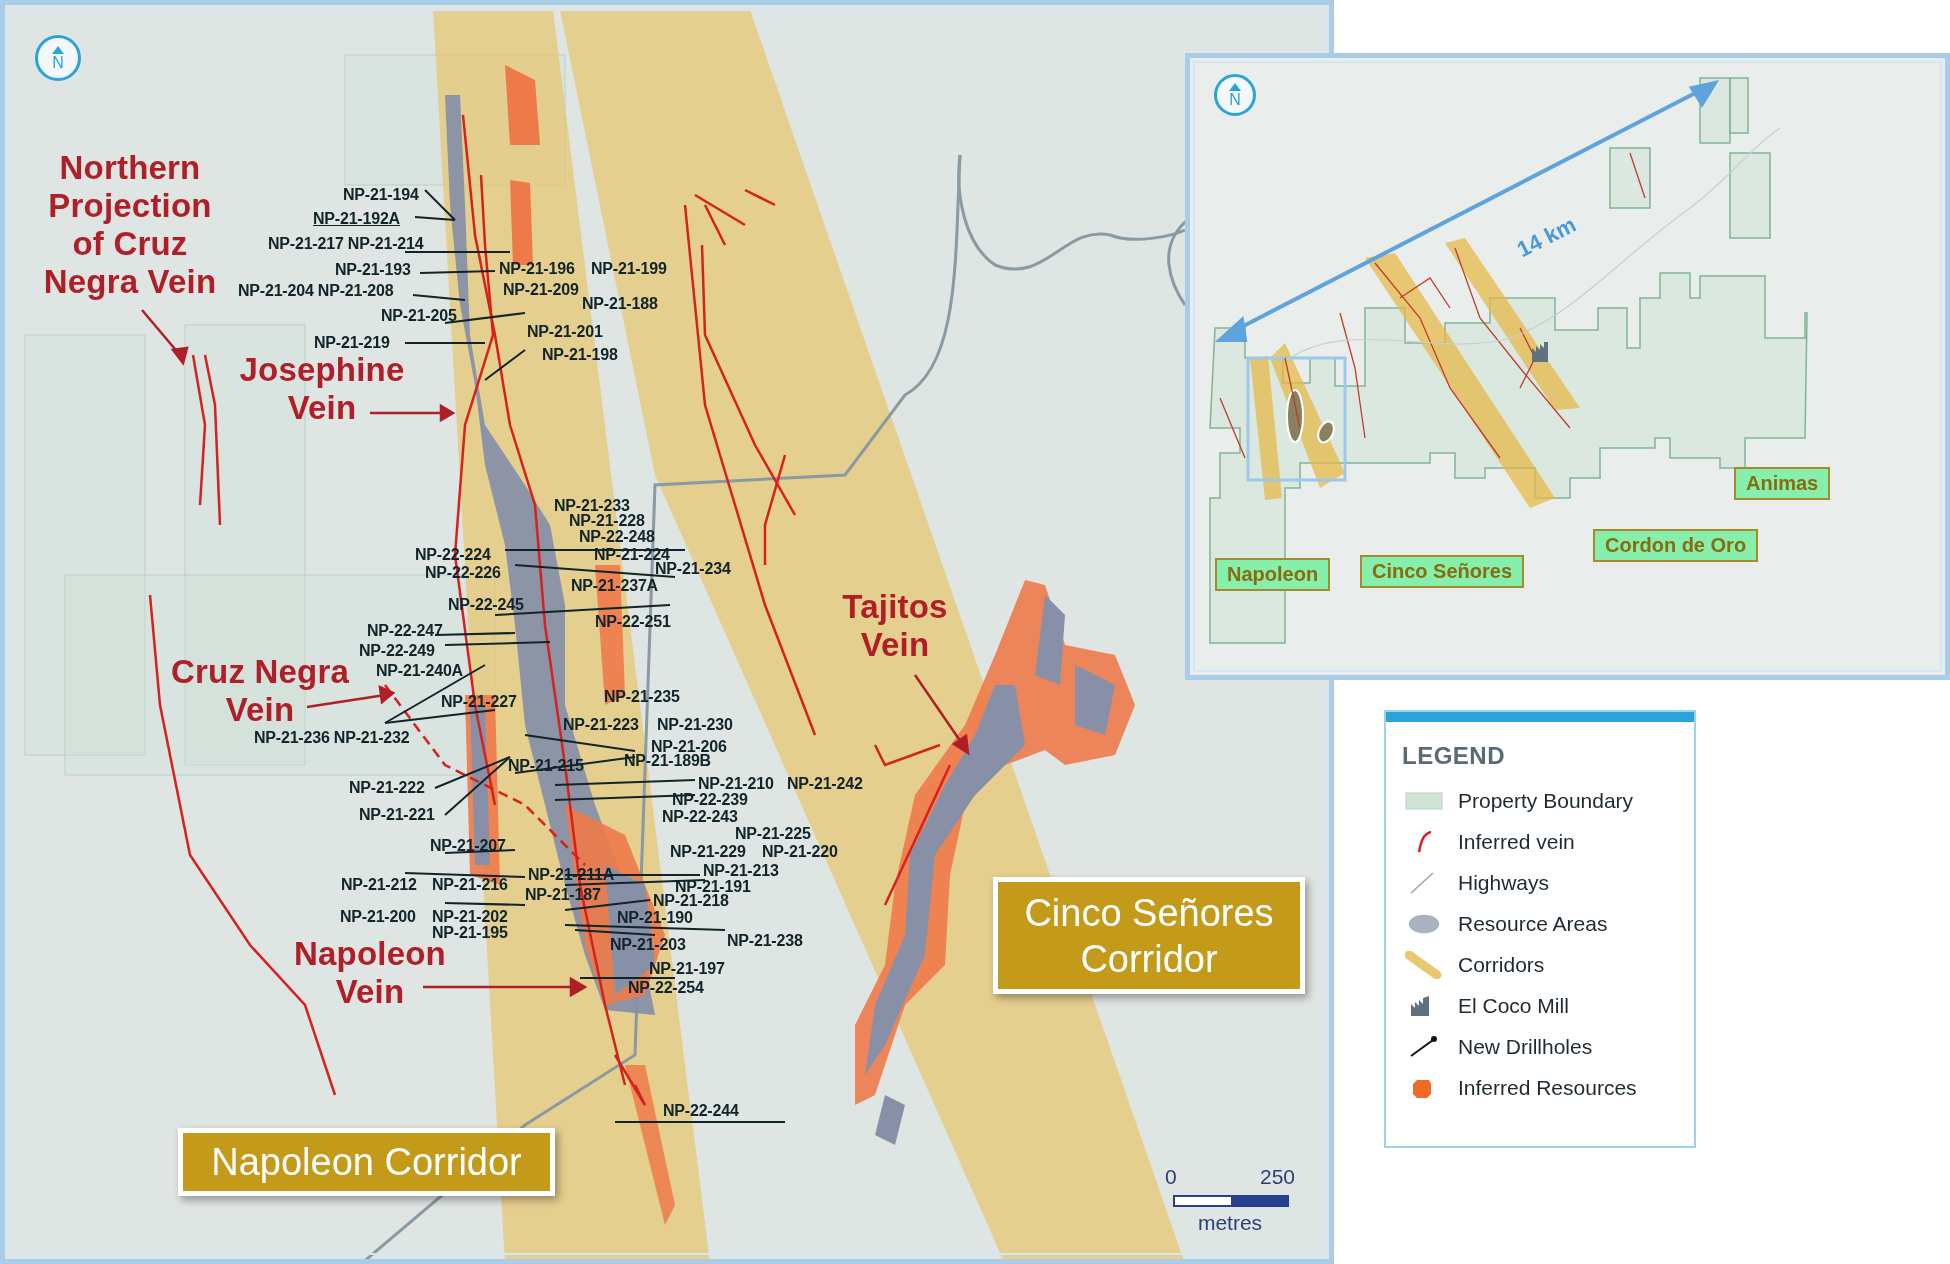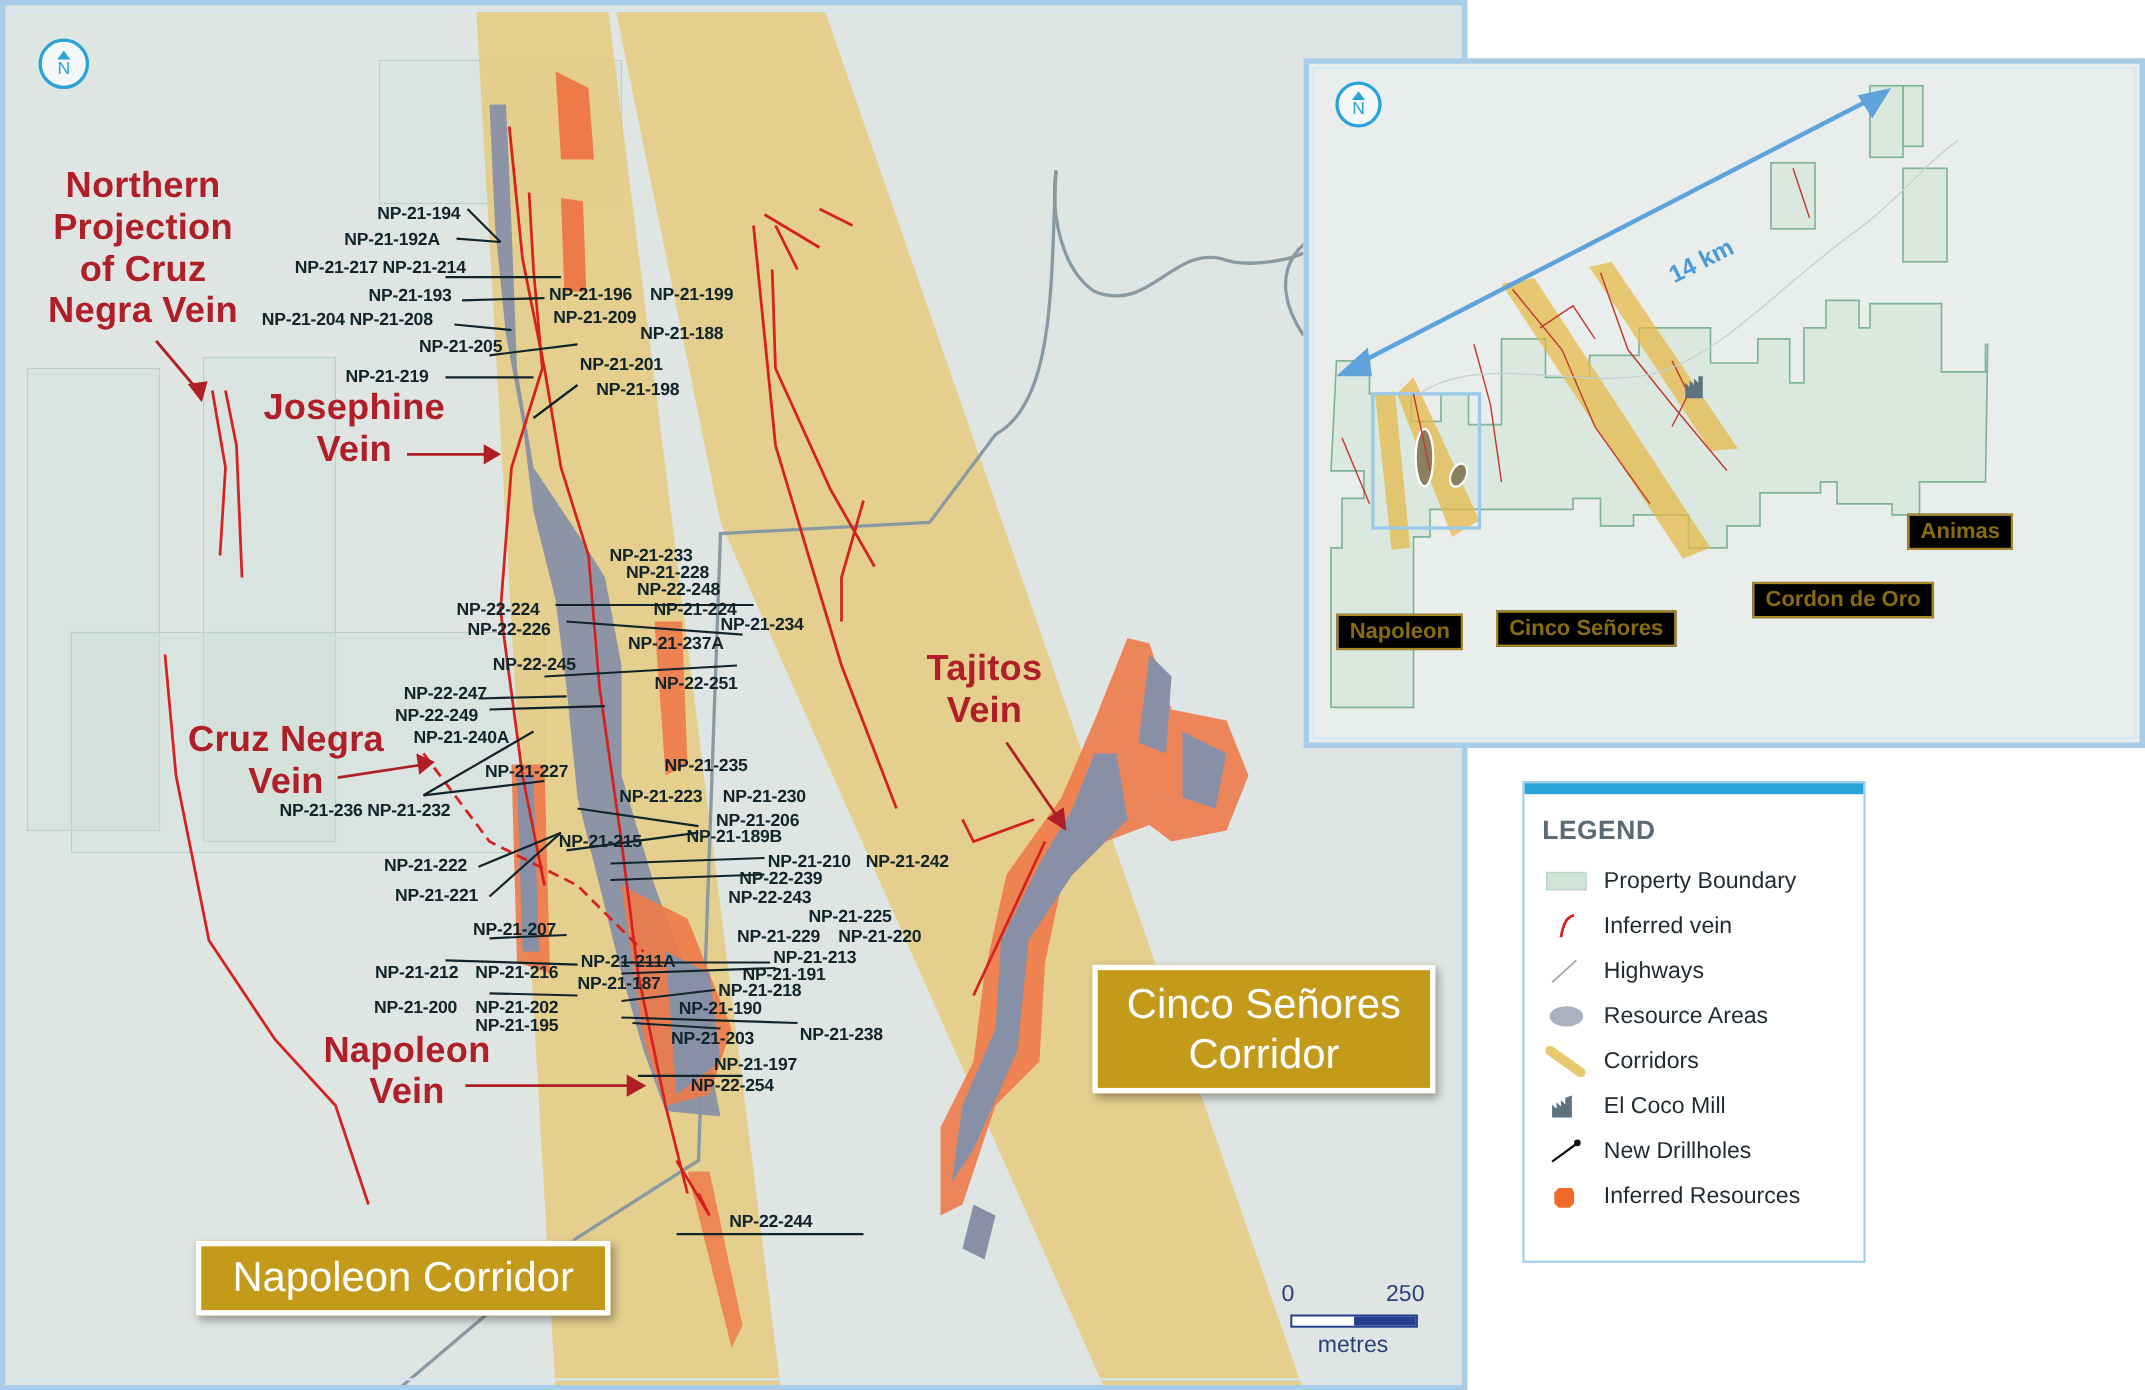--- a/index.html
+++ b/index.html
@@ -14,21 +14,21 @@
   .corridor-box { position:absolute; background:#c39a1a; color:#ffffff; border:5px solid #ffffff; box-shadow:3px 4px 8px rgba(0,0,0,0.35); text-align:center; font-size:38px; line-height:46px; box-sizing:border-box; }
   .scale { position:absolute; left:1160px; top:1160px; width:130px; }
   .scale .nums { display:flex; justify-content:space-between; color:#2b3f7a; font-size:21px; }
   .scale .bar { margin-top:6px; height:8px; border:2px solid #24408e; display:flex; margin-left:8px; margin-right:6px; }
   .scale .bar .w { flex:1; background:#ffffff; }
   .scale .bar .b { flex:1; background:#24408e; }
   .scale .unit { text-align:center; color:#2b3f7a; font-size:21px; margin-top:4px; }
 
   .inset { position:absolute; left:1185px; top:53px; width:765px; height:627px; background:#e9edec; border:5px solid #a9cde9; box-sizing:border-box; overflow:hidden; }
   .inset .inner-border { position:absolute; left:3px; top:3px; right:3px; bottom:3px; border:2px solid #d5e7f5; pointer-events:none; }
-  .inset-label { position:absolute; background:#000000; border:2px solid #a88a2a; color:#8a6c10; font-weight:bold; font-size:20px; padding:3px 10px; white-space:nowrap; }
+  .inset-label { position:absolute; background:#86efac; border:2px solid #a88a2a; color:#8a6c10; font-weight:bold; font-size:20px; padding:3px 10px; white-space:nowrap; }
   .km-label { position:absolute; color:#4a9ad6; font-weight:bold; font-size:22px; transform:rotate(-27deg); transform-origin:left top; white-space:nowrap; }
 
   .legend { position:absolute; left:1384px; top:710px; width:312px; height:438px; background:#ffffff; border:2px solid #9fd0ec; box-sizing:border-box; }
   .legend .topbar { height:10px; background:#2aa3d8; }
   .legend .title { color:#5a6b75; font-weight:bold; font-size:24px; margin:20px 0 0 16px; letter-spacing:0.5px; }
   .legend ul { list-style:none; margin:10px 0 0 0; padding:0; }
   .legend li { display:flex; align-items:center; height:41px;text-align:center; }
   .legend .sym { width:56px; display:flex; justify-content:center; align-items:center; margin-left:10px; }
   .legend .lbl { font-size:21px; color:#1e2a30; margin-left:6px; }
 </style>
@@ -161,21 +161,21 @@
     <div>Napoleon</div>
     <div>Vein</div>
   </div>
   <div class="vein-label" style="left:815px;top:583px;width:150px;">
     <div>Tajitos</div>
     <div>Vein</div>
   </div>
 
   <div id="dh-layer">
       <div class="dh" style="left: 338px; top: 181px;">NP-21-194</div>
-      <div class="dh" style="left: 308px; top: 205px;">NP-21-192A</div>
+      <div class="dh" style="left: 308px; top: 205px; text-decoration: underline;">NP-21-192A</div>
       <div class="dh" style="left: 263px; top: 230px;">NP-21-217 NP-21-214</div>
       <div class="dh" style="left: 330px; top: 256px;">NP-21-193</div>
       <div class="dh" style="left: 494px; top: 255px;">NP-21-196</div>
       <div class="dh" style="left: 586px; top: 255px;">NP-21-199</div>
       <div class="dh" style="left: 233px; top: 277px;">NP-21-204 NP-21-208</div>
       <div class="dh" style="left: 498px; top: 276px; text-align: center;">NP-21-209</div>
       <div class="dh" style="left: 577px; top: 290px;">NP-21-188</div>
       <div class="dh" style="left: 376px; top: 302px;">NP-21-205</div>
       <div class="dh" style="left: 522px; top: 318px;">NP-21-201</div>
       <div class="dh" style="left: 309px; top: 329px;">NP-21-219</div>

